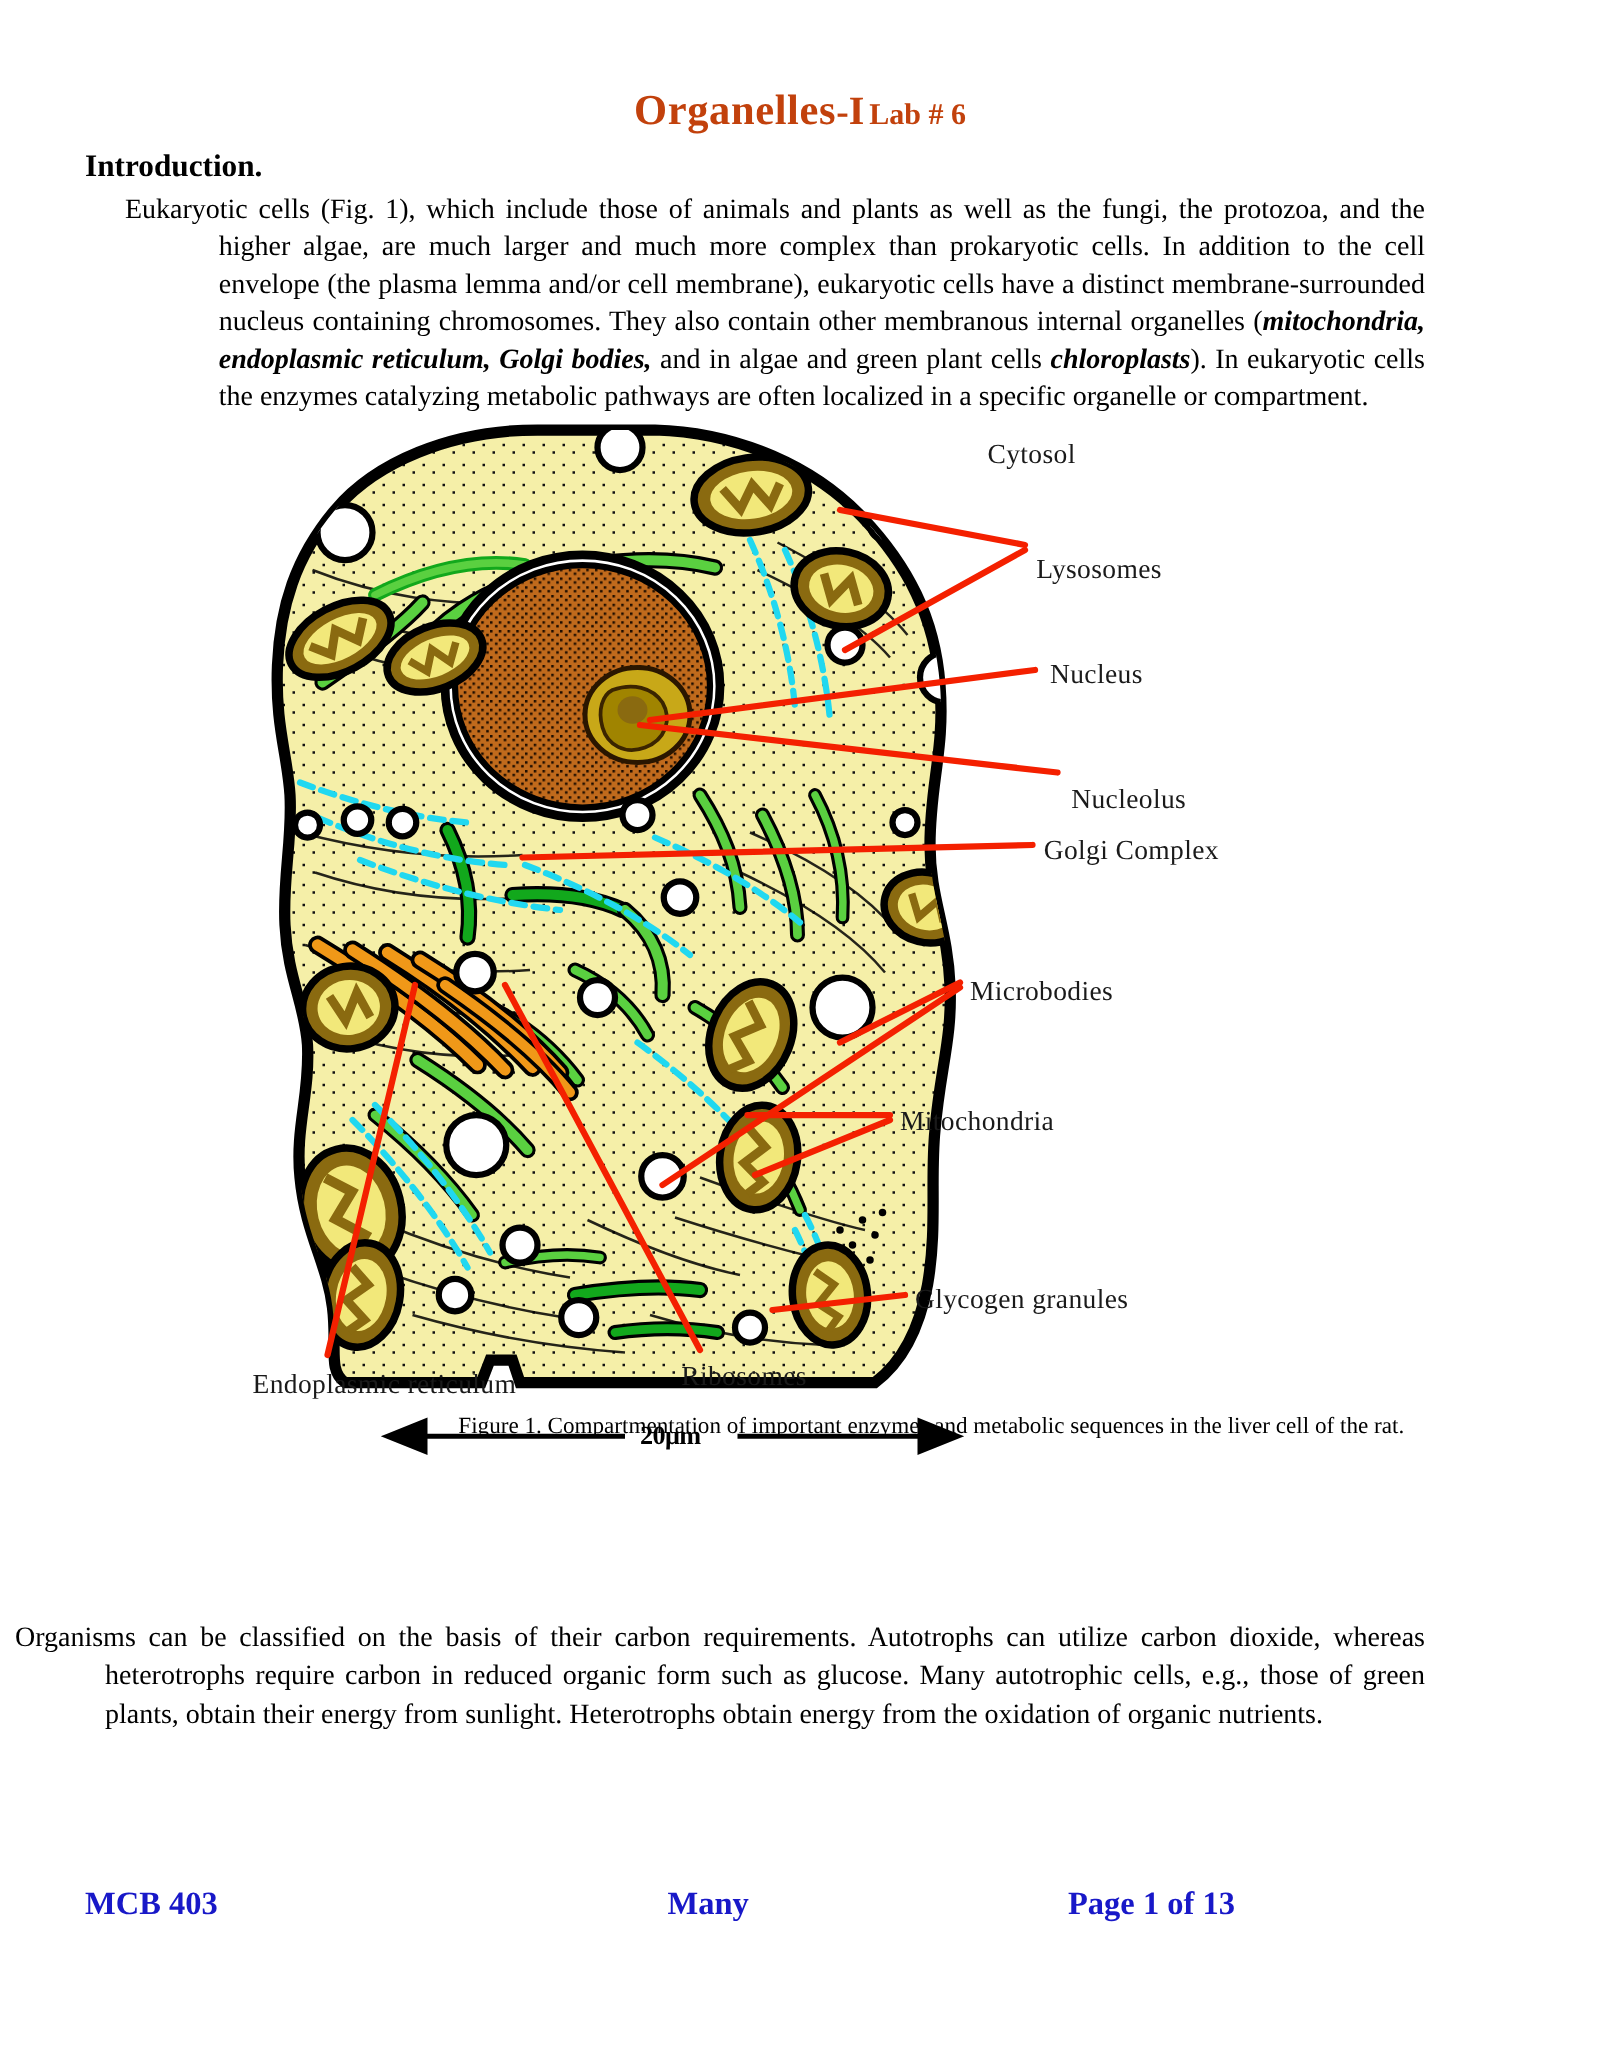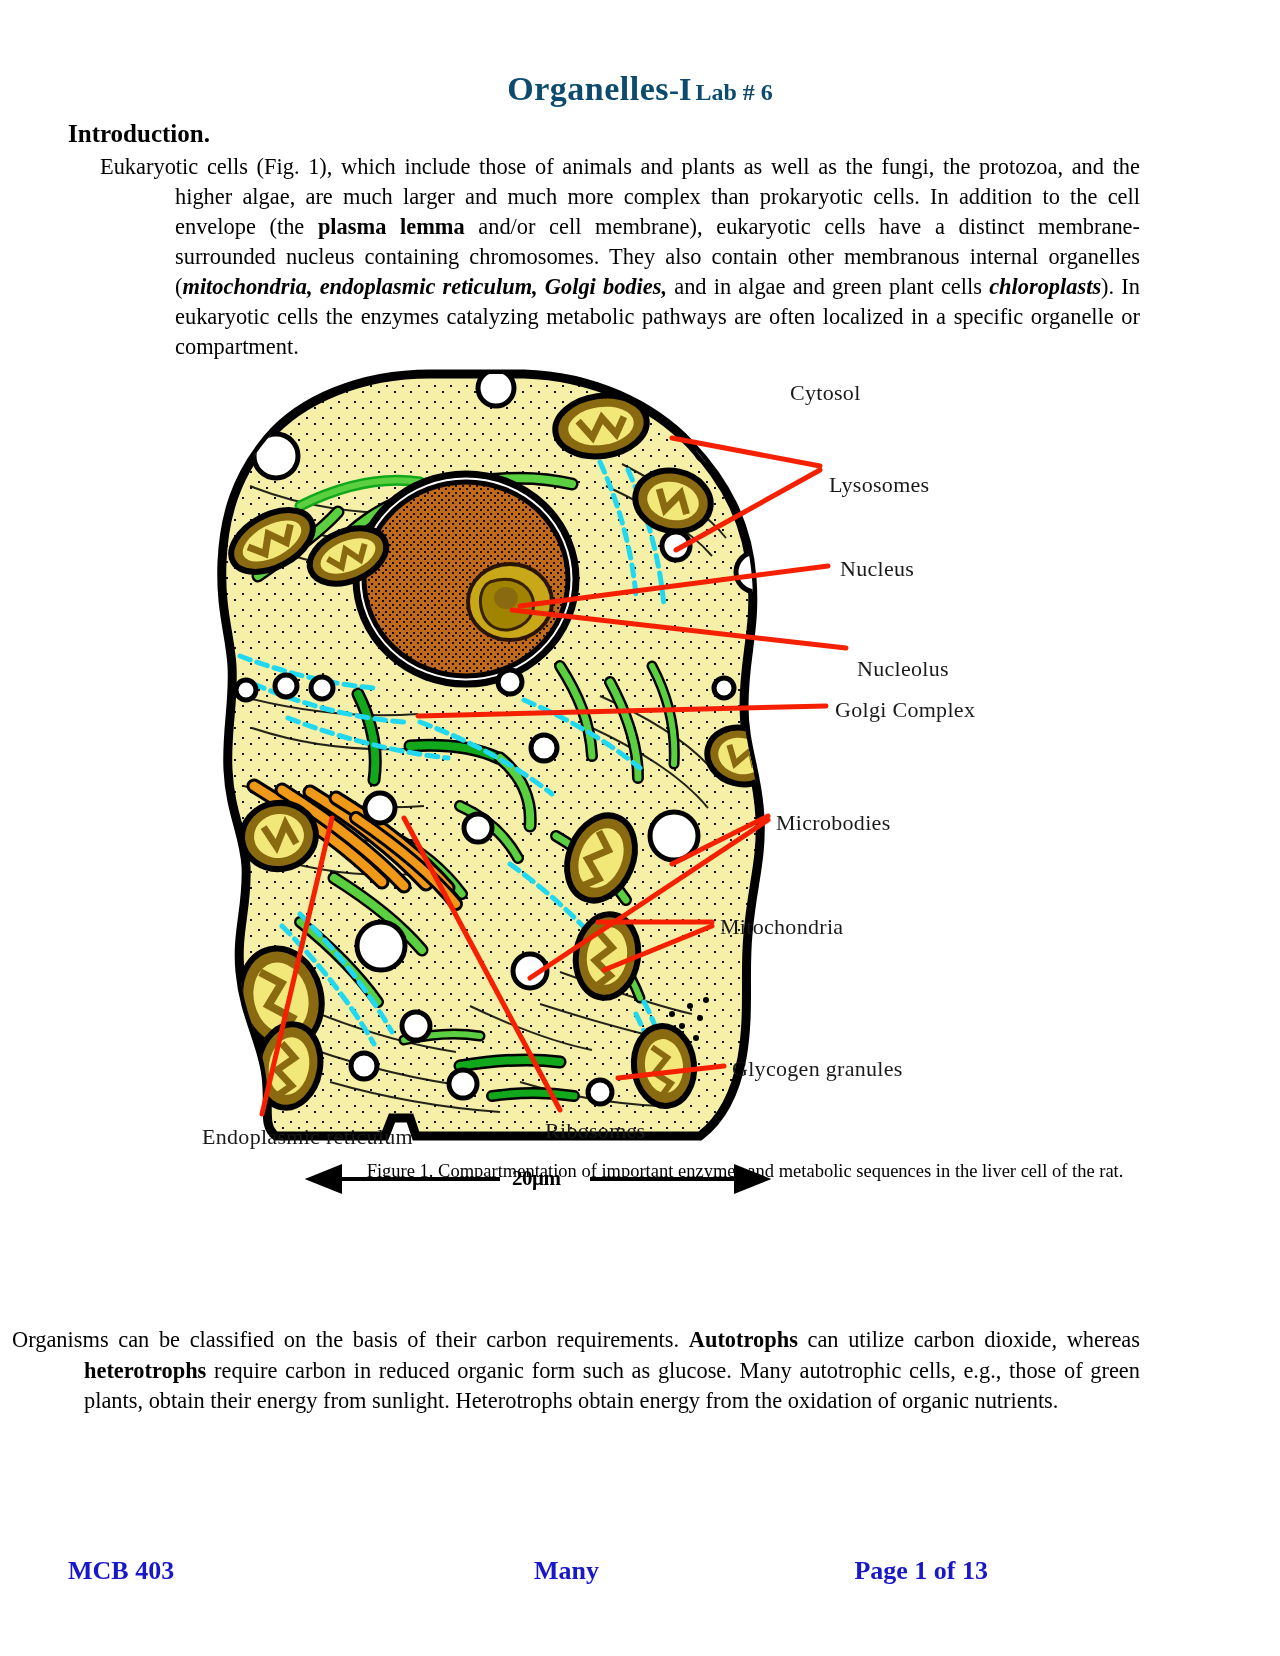--- a/index.html
+++ b/index.html
@@ -9,21 +9,21 @@
     font-family:"Liberation Serif", serif;
     color:#000;
     position:relative;
     overflow:hidden;
   }
   .page { position:relative; width:1280px; height:1656px; }
 
   
   .title {
     text-align:center;
-    color:#0c4a6e;
+    color:#c2410c;
     padding-top:72px;
     line-height:1;
     white-space:nowrap;
   }
   .title .t-main { font-size:34px; font-weight:bold; letter-spacing:0.5px; }
   .title .t-dash { font-size:30px; font-weight:bold; }
   .title .t-i    { font-size:32px; font-weight:bold; }
   .title .t-lab  { font-size:24px; font-weight:bold; }
 
   
@@ -43,21 +43,21 @@
     padding-left:175px;
     padding-right:140px;
     text-indent:-75px;
   }
   .para.p2 {
     padding-left:84px;
     padding-right:140px;
     text-indent:-72px;
     margin-top:24px;
   }
-  .b  { font-weight:bold; }
+  .b  { font-weight:normal; }
   .bi { font-weight:bold; font-style:italic; }
 
   
   .figure-wrap {
     position:relative;
     width:1280px;
     height:935px;
     margin-top:4px;
   }
   #cellsvg { position:absolute; left:0; top:0; }
@@ -86,21 +86,21 @@
     top:792px;
     width:810px;
     font-size:18.5px;
     line-height:1.5;
     text-align:center;
   }
 
   
   .footer {
     position:absolute;
-    left:0; top:1556px;
+    left:0; top:1508px;
     width:1128px;
     height:50px;
   }
   .footer span {
     position:absolute;
     color:#1818c8;
     font-weight:bold;
     font-size:26px;
     white-space:nowrap;
   }

